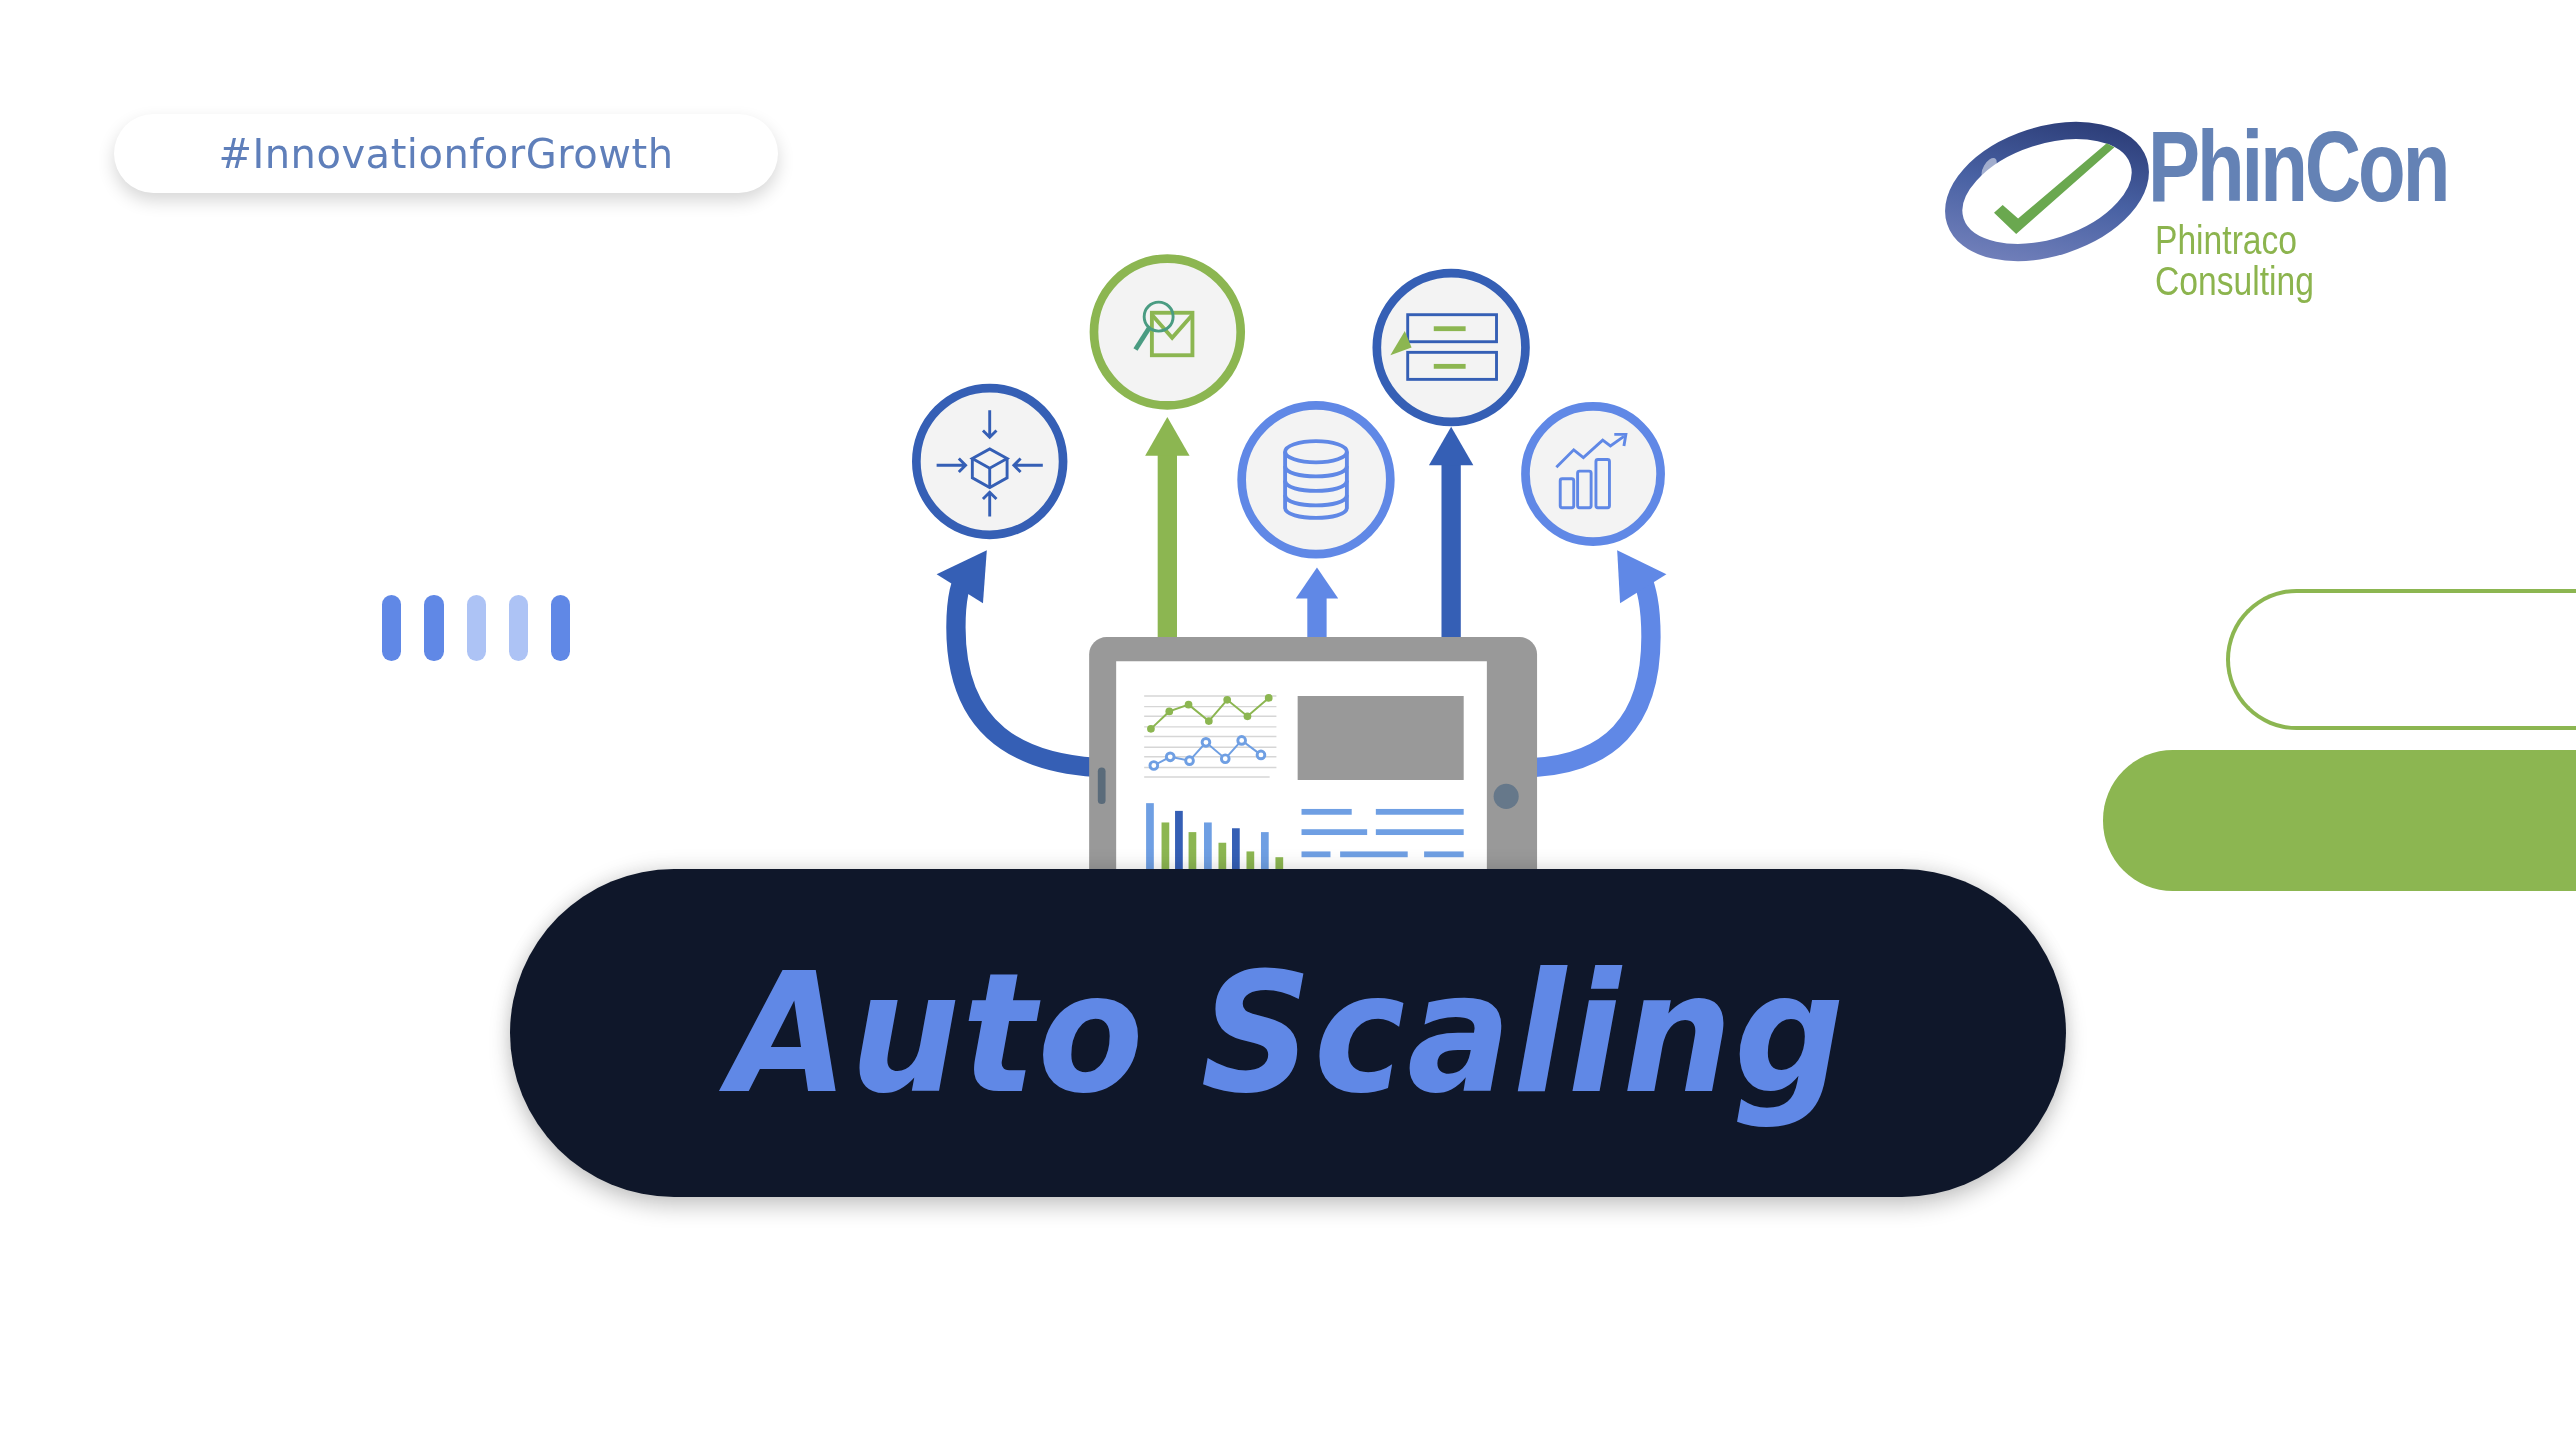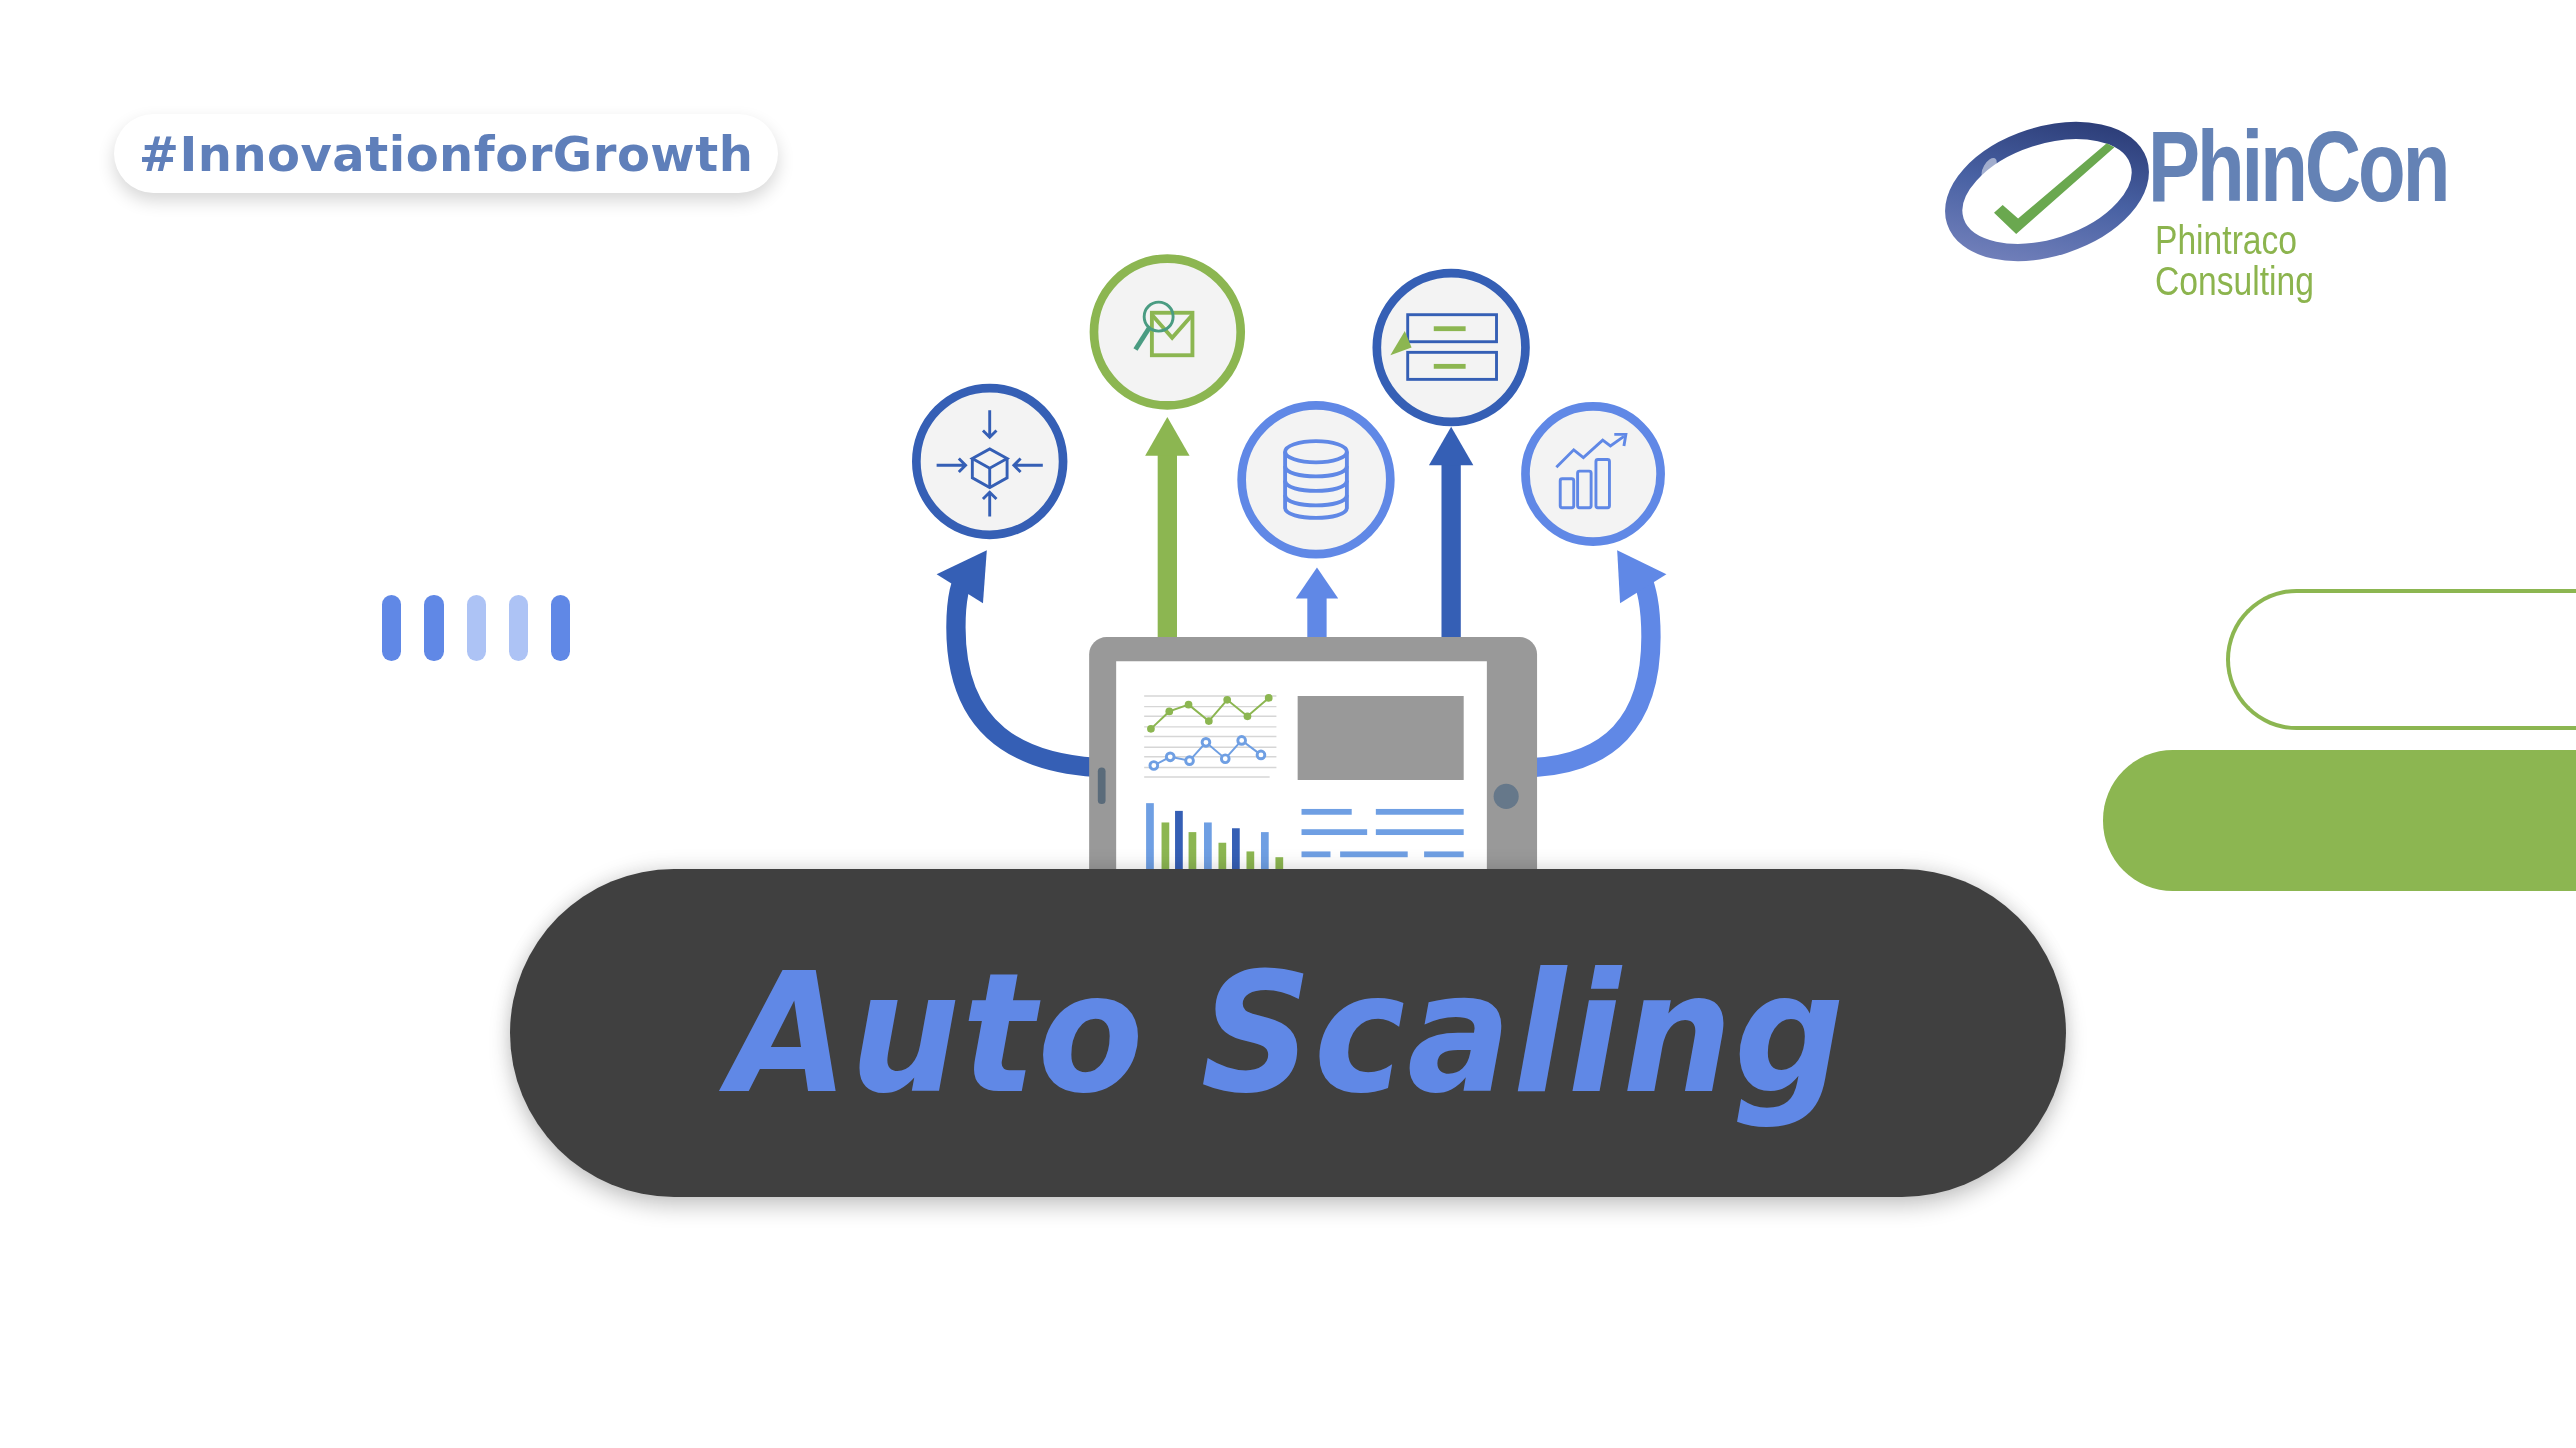--- a/index.html
+++ b/index.html
@@ -1,28 +1,28 @@
 <!DOCTYPE html>
 <html><head>
   <meta charset="utf-8">
   <style>
     html, body { margin:0; padding:0; }
     body { width:2576px; height:1448px; background:#ffffff; position:relative; overflow:hidden; font-family:"DejaVu Sans", sans-serif; }
     .hashtag-pill { position:absolute; left:114px; top:114px; width:664px; height:79px; background:#fff; border-radius:40px; box-shadow:0 7.7px 17.4px rgba(0,0,0,0.16); display:flex; align-items:center; justify-content:center; }
-    .hashtag-text { color:#5f7fba; font-family:"DejaVu Sans", sans-serif; font-size:48px; font-weight:700; letter-spacing:0.5px; }
+    .hashtag-text { color:#5f7fba; font-family:"DejaVu Sans", sans-serif; font-size:40px; font-weight:400; letter-spacing:0.5px; }
     .logo { position:absolute; left:1941px; top:116px; width:541px; height:164px; }
     .logo-ellipse { position:absolute; left:0; top:3.9px; width:212px; height:143px; }
     .logo-title { position:absolute; left:207px; top:0; font-family:"Liberation Sans", sans-serif; font-weight:bold; font-size:100px; color:#6482b5; letter-spacing:-3.9px; transform:scaleX(0.78); transform-origin:left top; line-height:1; }
     .logo-sub { position:absolute; left:214px; top:104px; font-family:"Liberation Sans", sans-serif; font-size:41px; color:#8cb44e; transform:scaleX(0.82); transform-origin:left top; line-height:1; }
     .bars { position:absolute; left:382px; top:595px; display:flex; gap:23px; }
     .bar { width:19.3px; height:66px; border-radius:9.7px; }
     .deco-outline { position:absolute; left:2226px; top:589px; width:406px; height:141px; border:4.8px solid #8cb651; border-right:none; border-radius:75px 0 0 75px; box-sizing:border-box; }
     .deco-fill { position:absolute; left:2103px; top:750px; width:502px; height:141px; background:#8cb651; border-radius:70px 0 0 70px; }
     .illustration { position:absolute; left:0; top:0; width:2576px; height:1448px; }
-    .title-pill { position:absolute; left:510px; top:869px; width:1556px; height:328px; background:#404040; border-radius:164px; box-shadow:0 9.7px 21px rgba(0,0,0,0.22), 0 -5.8px 17.4px rgba(0,0,0,0.08); display:flex; align-items:center; justify-content:center; }
+    .title-pill { position:absolute; left:510px; top:869px; width:1556px; height:328px; background:#0f172a; border-radius:164px; box-shadow:0 9.7px 21px rgba(0,0,0,0.22), 0 -5.8px 17.4px rgba(0,0,0,0.08); display:flex; align-items:center; justify-content:center; }
     .title-text { font-family:"DejaVu Sans", sans-serif; font-weight:bold; font-style:italic; font-size:166px; color:#6088e6; letter-spacing:1.9px; transform:scaleX(0.93); }
   </style>
 </head>
 <body>
 
 <div class="hashtag-pill">
   <span class="hashtag-text">#InnovationforGrowth</span>
 </div>
 
 <div class="logo">

